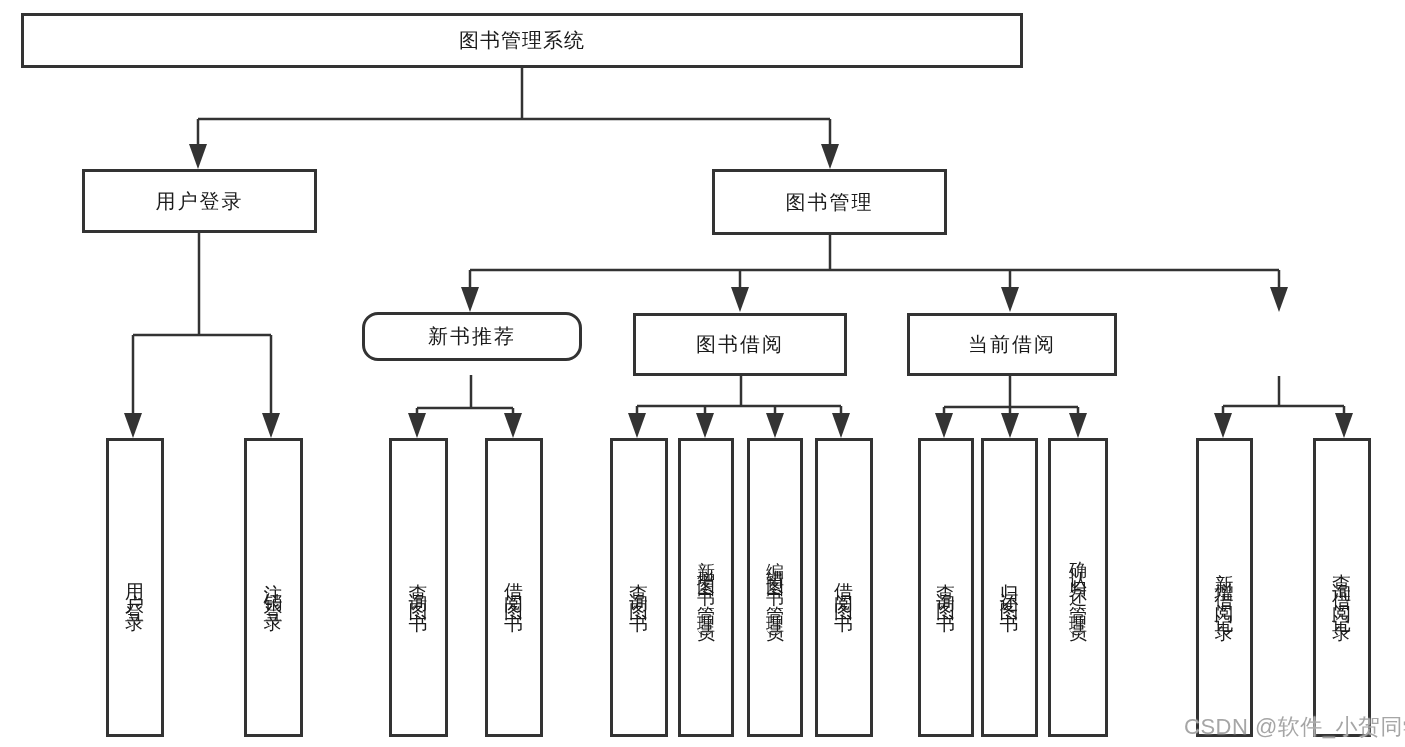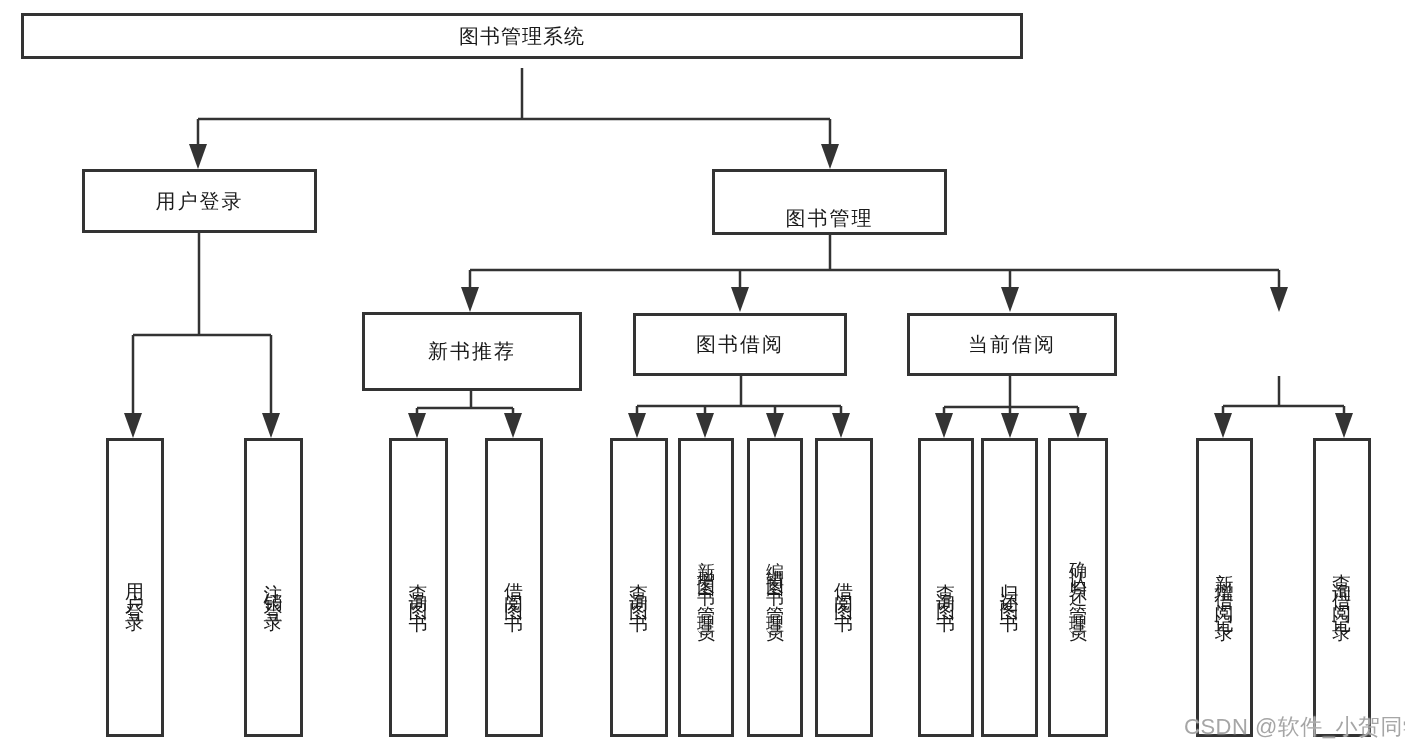--- a/index.html
+++ b/index.html
@@ -131,32 +131,32 @@
       <polygon points="766,413 784,413 775,438"></polygon>
       <polygon points="832,413 850,413 841,438"></polygon>
       <polygon points="935,413 953,413 944,438"></polygon>
       <polygon points="1001,413 1019,413 1010,438"></polygon>
       <polygon points="1069,413 1087,413 1078,438"></polygon>
       <polygon points="1214,413 1232,413 1223,438"></polygon>
       <polygon points="1335,413 1353,413 1344,438"></polygon>
     </g>
   </svg>
 
-  <div class="node root" style="left:21px; top:13px; width:1002px; height:46px;">
+  <div class="node root" style="left:21px; top:13px; width:1002px; height:55px;">
     <span>图书管理系统</span>
   </div>
 
   <div class="node branch" style="left:82px; top:169px; width:235px; height:64px;">
     <span>用户登录</span>
   </div>
-  <div class="node branch" style="left:712px; top:169px; width:235px; height:66px;align-items:flex-end;">
+  <div class="node branch" style="left:712px; top:169px; width:235px; height:66px;">
     <span>图书管理</span>
   </div>
 
-  <div class="node branch" style="left:362px; top:312px; width:220px; height:79px;">
+  <div class="node branch" style="left:362px; top:312px; width:220px; height:49px;border-radius:16px;">
     <span>新书推荐</span>
   </div>
   <div class="node branch" style="left:907px; top:313px; width:210px; height:63px;">
     <span>当前借阅</span>
   </div>
   <div class="node branch" style="left:633px; top:313px; width:214px; height:63px;">
     <span>图书借阅</span>
   </div>
 
   <div class="node leaf" style="left:106px; top:438px; width:58px; height:299px;">

